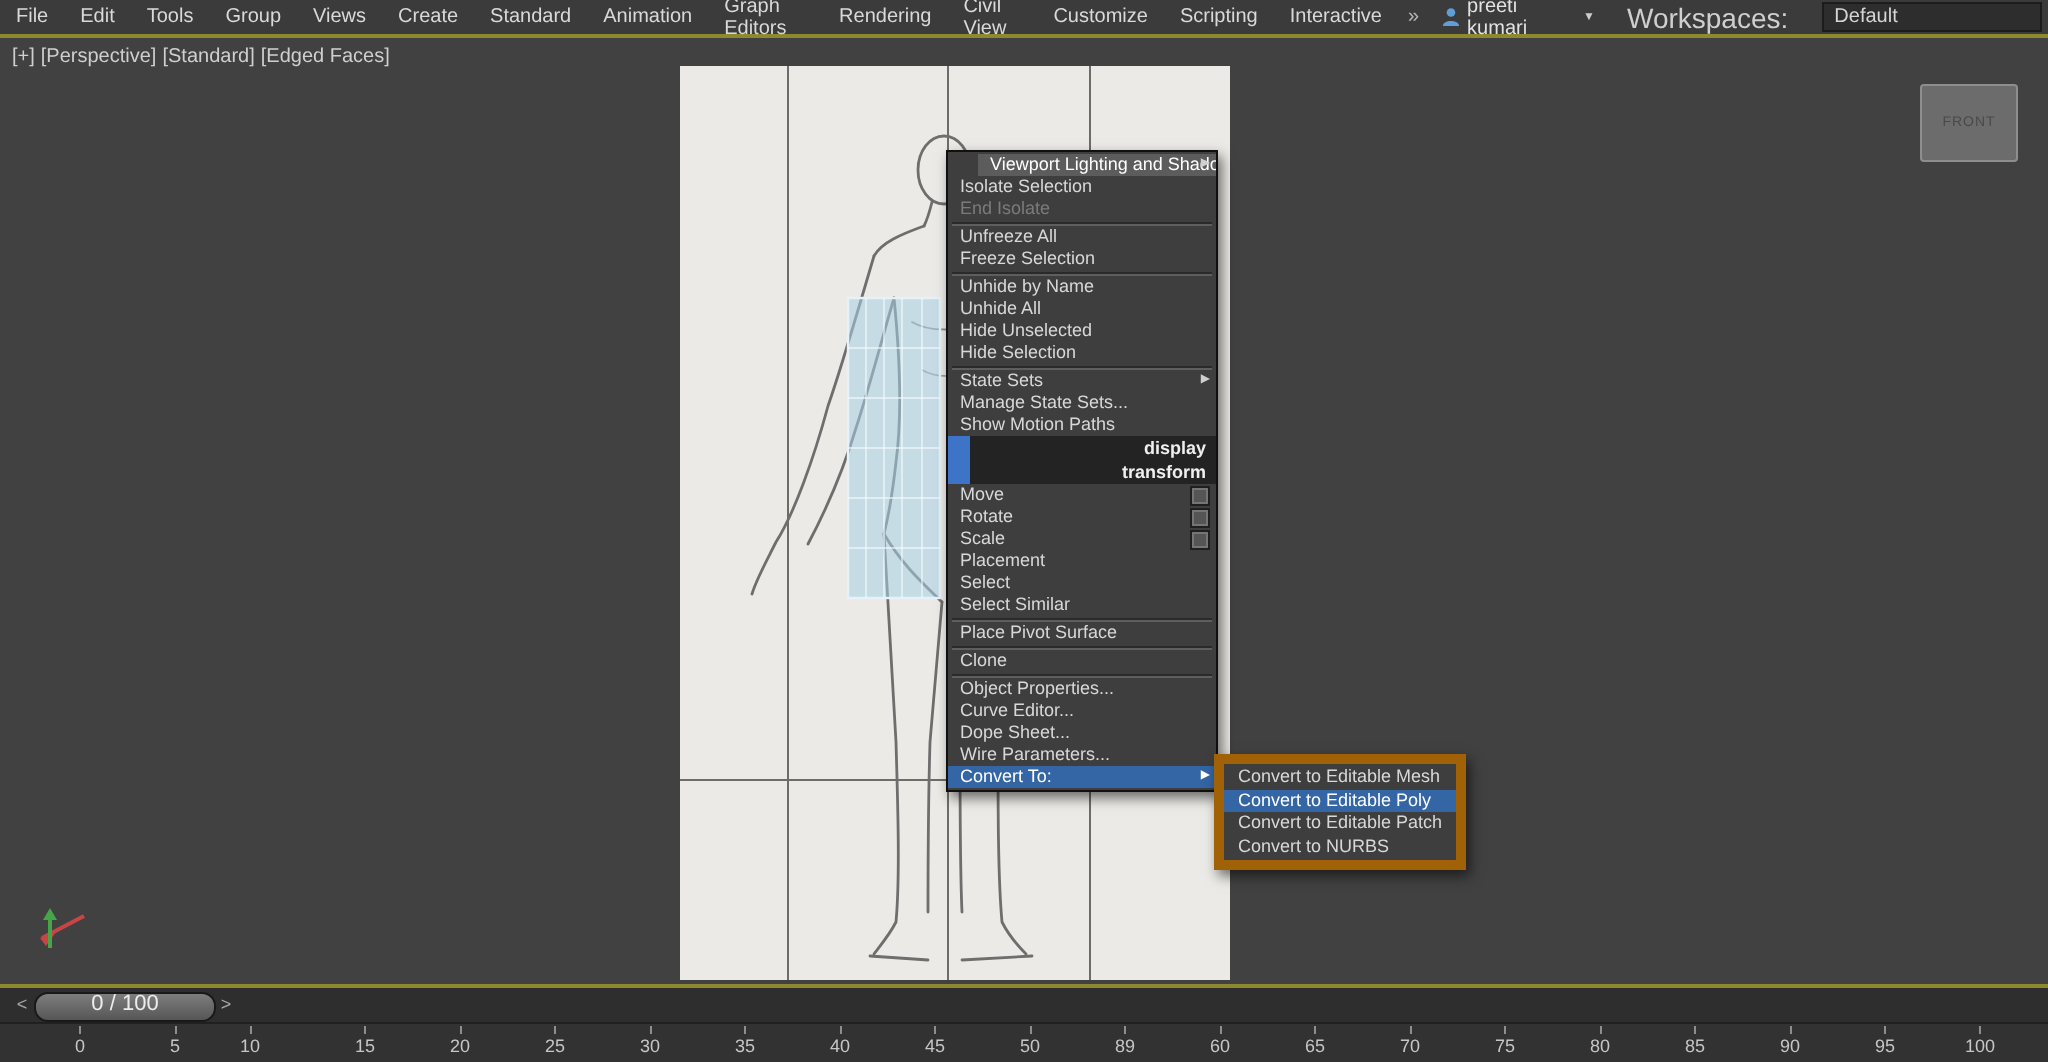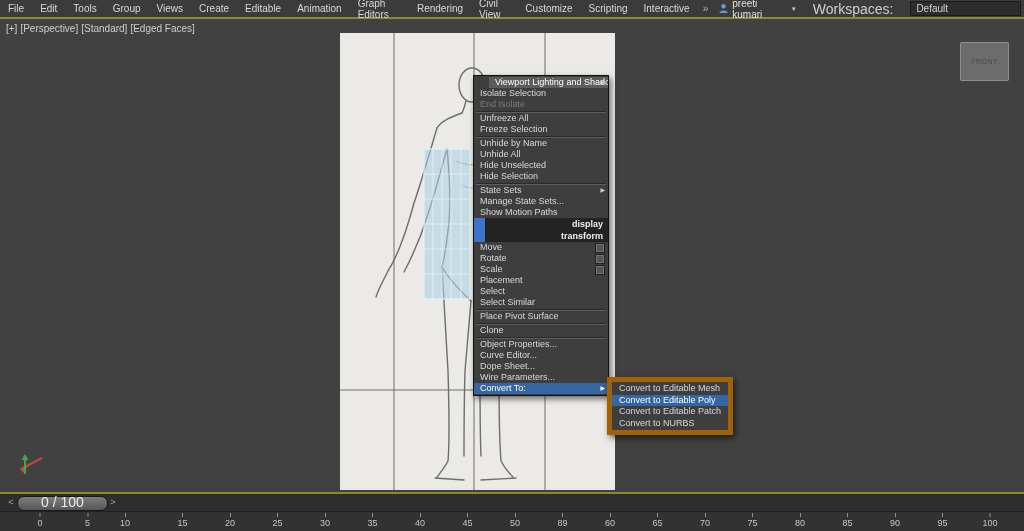--- a/index.html
+++ b/index.html
@@ -45,38 +45,38 @@
   
   .smenu{position:absolute;left:607px;top:377px;width:116px;background:#3e3e3e;border:5px solid #a16207;box-shadow:2px 3px 6px rgba(0,0,0,.55);z-index:31;padding:1px 0;}
   .sm-item{height:11.5px;line-height:11.5px;font-size:9px;color:#d8d8d8;padding:0 7px;white-space:nowrap;overflow:hidden;cursor:default;}
   .sm-item.selected{background:#3465a4;color:#ffffff;}
 
   
   .slider-strip{position:absolute;top:494px;left:0;width:1024px;height:17px;background:#2e2e2e;z-index:10;}
   .t-arrow{position:absolute;top:2px;font-size:9px;color:#a8a8a8;width:8px;text-align:center;line-height:13px;}
   .t-arrow.prev{left:7px;}
   .t-arrow.next{left:109px;}
-  .time-slider{position:absolute;left:17px;top:2px;width:89px;height:13px;border-radius:7px;background:linear-gradient(#7d7d7d,#565656);border:1px solid #191919;color:#ececec;font-size:14px;text-align:center;line-height:11px;}
+  .time-slider{position:absolute;left:17px;top:2px;width:89px;height:13px;border-radius:7px;background:linear-gradient(#7d7d7d,#565656);border:1px solid #191919;color:#ececec;font-size:11px;text-align:center;line-height:11px;}
   .ruler{position:absolute;top:511px;left:0;width:1024px;height:20px;background:#323232;border-top:1px solid #202020;z-index:10;}
   .tick{position:absolute;top:1px;transform:translateX(-50%);text-align:center;}
   .tick-mark{width:1px;height:4px;background:#8f8f8f;margin:0 auto;}
   .tick-num{font-size:9px;color:#c6c6c6;margin-top:1px;}
 </style>
 </head>
 <body>
 
 <div class="menubar">
   <div class="mb-items">
       <div class="mb-item">File</div>
       <div class="mb-item">Edit</div>
       <div class="mb-item">Tools</div>
       <div class="mb-item">Group</div>
       <div class="mb-item">Views</div>
       <div class="mb-item">Create</div>
-      <div class="mb-item">Editable</div>
+      <div class="mb-item">Standard</div>
       <div class="mb-item">Animation</div>
       <div class="mb-item">Graph Editors</div>
       <div class="mb-item">Rendering</div>
       <div class="mb-item">Civil View</div>
       <div class="mb-item">Customize</div>
       <div class="mb-item">Scripting</div>
       <div class="mb-item">Interactive</div>
     </div>
   <div class="mb-right">
     <span class="mb-chevron">»</span>

